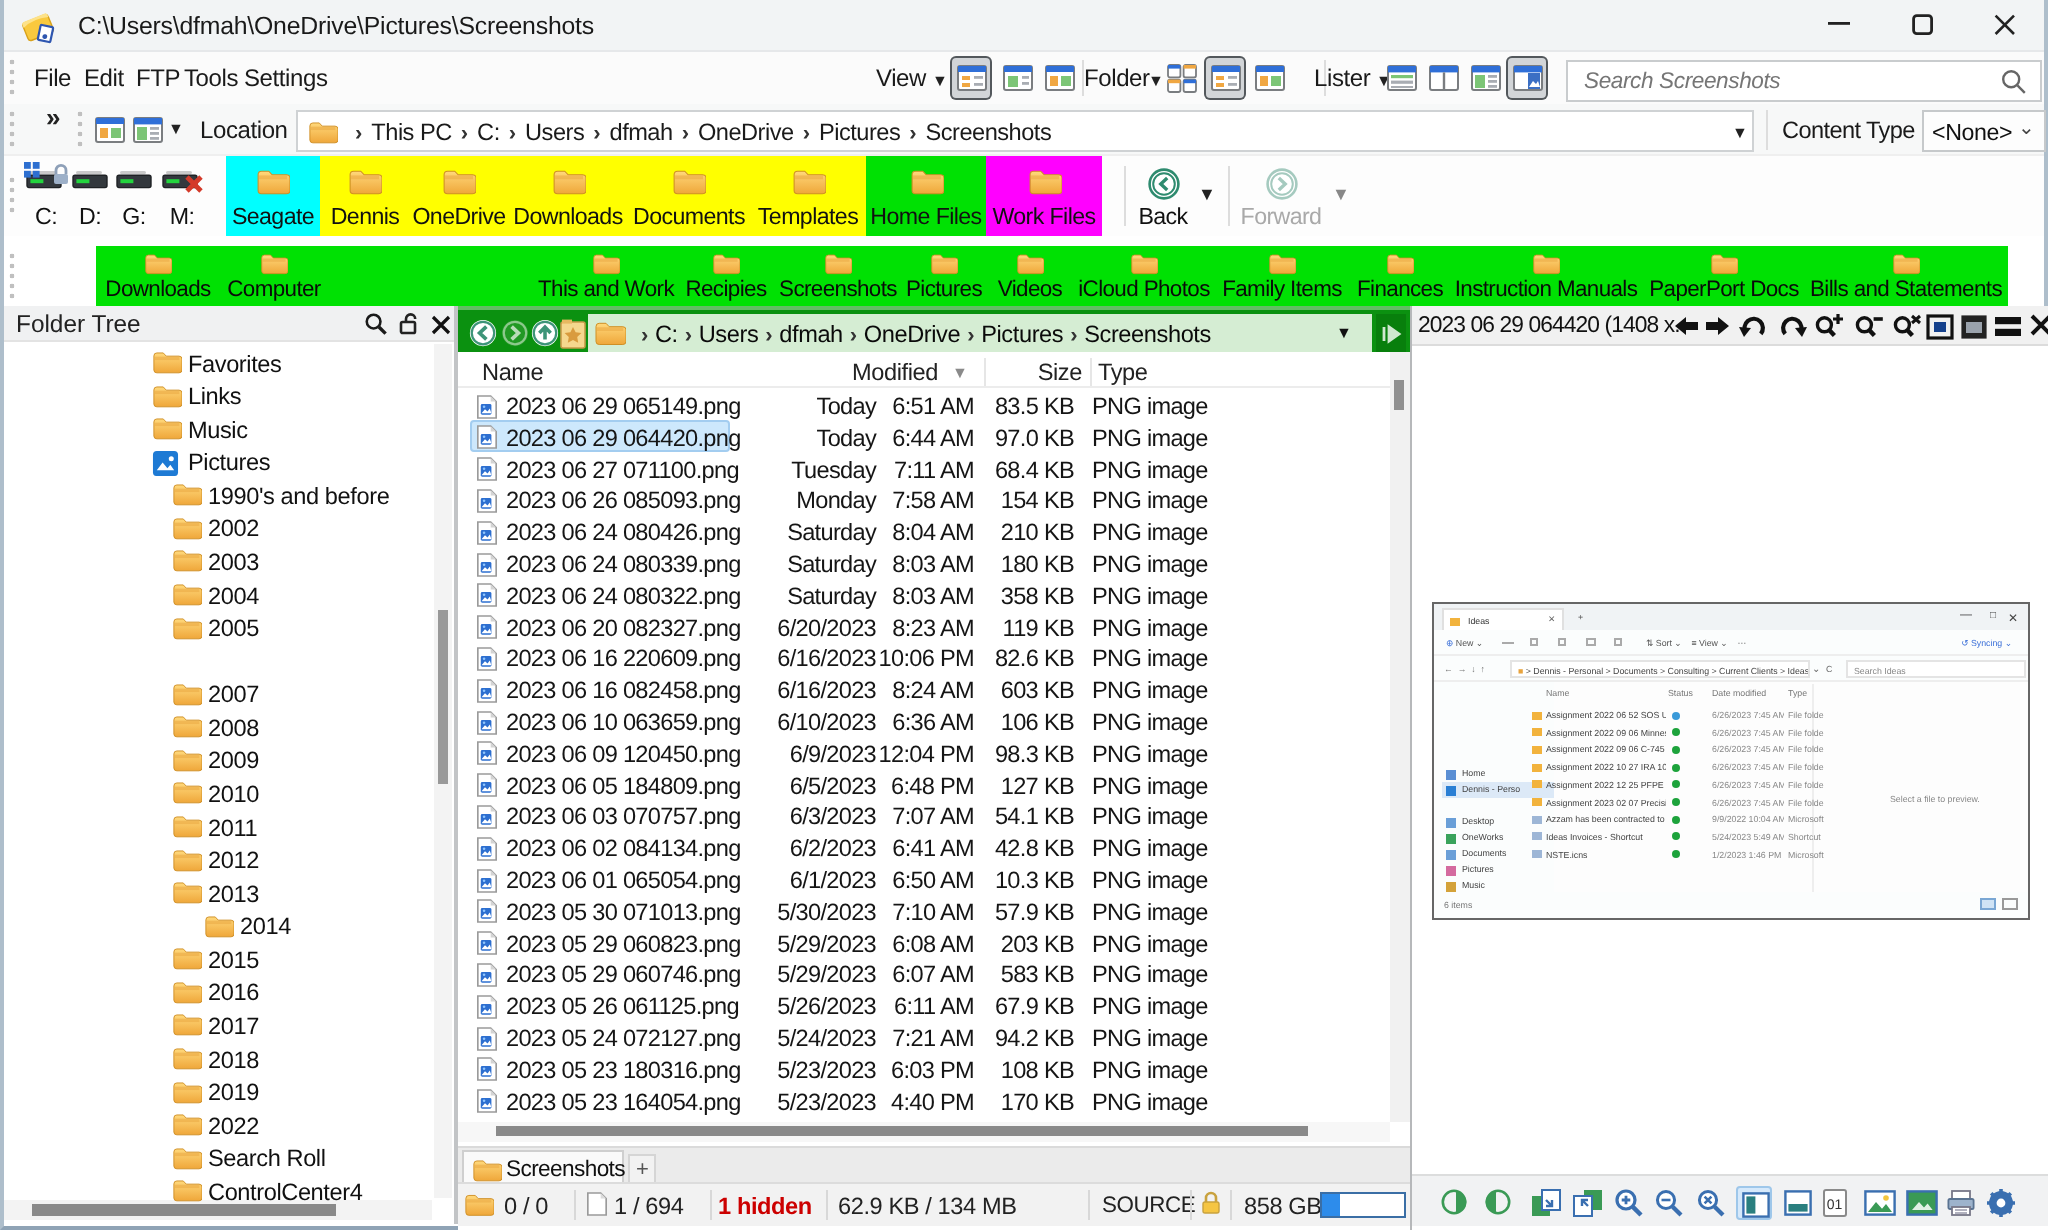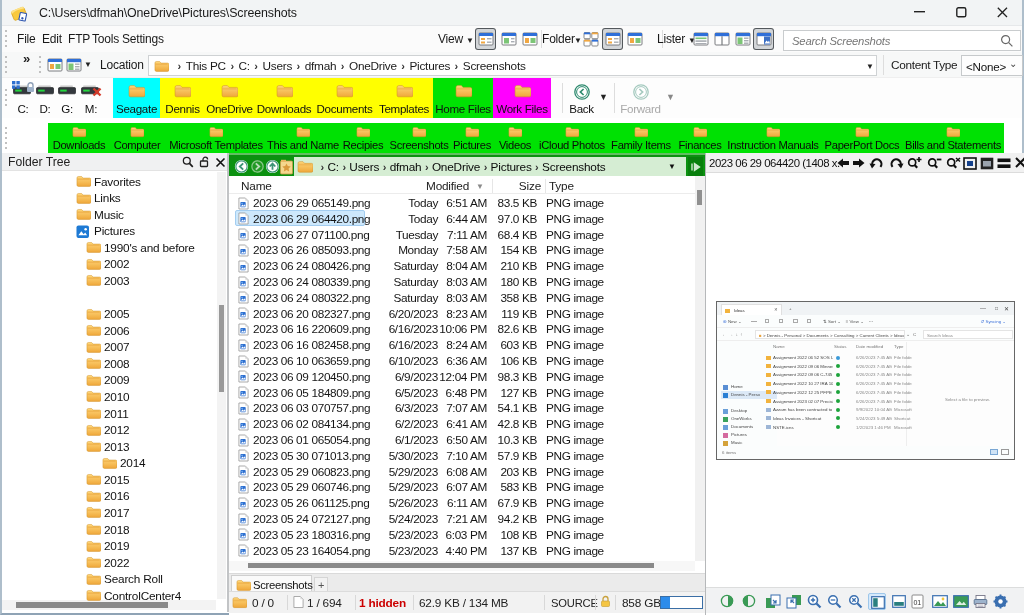--- a/index.html
+++ b/index.html
@@ -413,31 +413,25 @@
           <use href="#fold"></use>
         </svg>
         <div class="lbl">Downloads</div>
       </div>
       <div class="sc" style="left:19px;width:140px">
         <svg width="14" height="12" viewBox="0 0 16 13">
           <use href="#fold"></use>
         </svg>
         <div class="lbl">Computer</div>
       </div>
-      <div class="sc" style="left:98px;width:140px">
-        <svg width="14" height="12" viewBox="0 0 16 13">
-          <use href="#fold"></use>
-        </svg>
-        <div class="lbl">Microsoft Templates</div>
-      </div>
       <div class="sc" style="left:185px;width:140px">
         <svg width="14" height="12" viewBox="0 0 16 13">
           <use href="#fold"></use>
         </svg>
-        <div class="lbl">This and Name</div>
+        <div class="lbl">This and Work</div>
       </div>
       <div class="sc" style="left:245px;width:140px">
         <svg width="14" height="12" viewBox="0 0 16 13">
           <use href="#fold"></use>
         </svg>
         <div class="lbl">Recipies</div>
       </div>
       <div class="sc" style="left:301px;width:140px">
         <svg width="14" height="12" viewBox="0 0 16 13">
           <use href="#fold"></use>
@@ -549,31 +543,31 @@
           <use href="#fold"></use>
         </svg>
         <span style="position:absolute;left:102px">2002</span>
       </div>
       <div class="trow" style="left:0;top:119.9px;width:210px">
         <svg style="left:84px" width="15" height="12.5" viewBox="0 0 16 13">
           <use href="#fold"></use>
         </svg>
         <span style="position:absolute;left:102px">2003</span>
       </div>
+      <div class="trow" style="left:0;top:136.5px;width:210px">
+        <svg style="left:84px" width="15" height="12.5" viewBox="0 0 16 13">
+          <use href="#fold"></use>
+        </svg>
+        <span style="position:absolute;left:102px">2004</span>
+      </div>
       <div class="trow" style="left:0;top:153.1px;width:210px">
         <svg style="left:84px" width="15" height="12.5" viewBox="0 0 16 13">
           <use href="#fold"></use>
         </svg>
         <span style="position:absolute;left:102px">2005</span>
-      </div>
-      <div class="trow" style="left:0;top:169.6px;width:210px">
-        <svg style="left:84px" width="15" height="12.5" viewBox="0 0 16 13">
-          <use href="#fold"></use>
-        </svg>
-        <span style="position:absolute;left:102px">2006</span>
       </div>
       <div class="trow" style="left:0;top:186.2px;width:210px">
         <svg style="left:84px" width="15" height="12.5" viewBox="0 0 16 13">
           <use href="#fold"></use>
         </svg>
         <span style="position:absolute;left:102px">2007</span>
       </div>
       <div class="trow" style="left:0;top:202.8px;width:210px">
         <svg style="left:84px" width="15" height="12.5" viewBox="0 0 16 13">
           <use href="#fold"></use>
@@ -932,21 +926,21 @@
           <span class="sz">108 KB</span>
           <span class="ty">PNG image</span>
         </div>
         <div class="frow" style="top:347.6px">
           <svg class="fi" width="11" height="13" viewBox="0 0 12 14">
             <use href="#pngf"></use>
           </svg>
           <span class="nm">2023 05 23 164054.png</span>
           <span class="dt">5/23/2023</span>
           <span class="tm">4:40 PM</span>
-          <span class="sz">137 KB</span>
+          <span class="sz">170 KB</span>
           <span class="ty">PNG image</span>
         </div>
       </div>
   <div id="fvs">
         <div style="position:absolute;left:2px;top:14px;width:5px;height:15px;background:#909090"></div>
       </div>
   <div id="fhs">
         <div style="position:absolute;left:19px;top:2px;width:406px;height:5px;background:#8a8a8a"></div>
       </div>
   <div id="ftabs">

